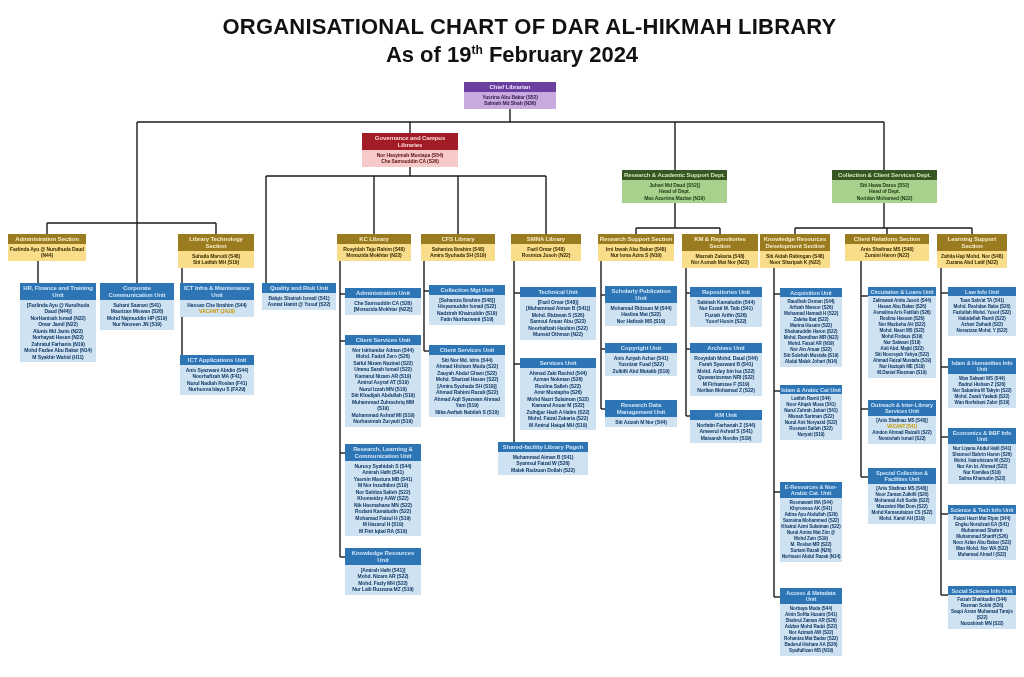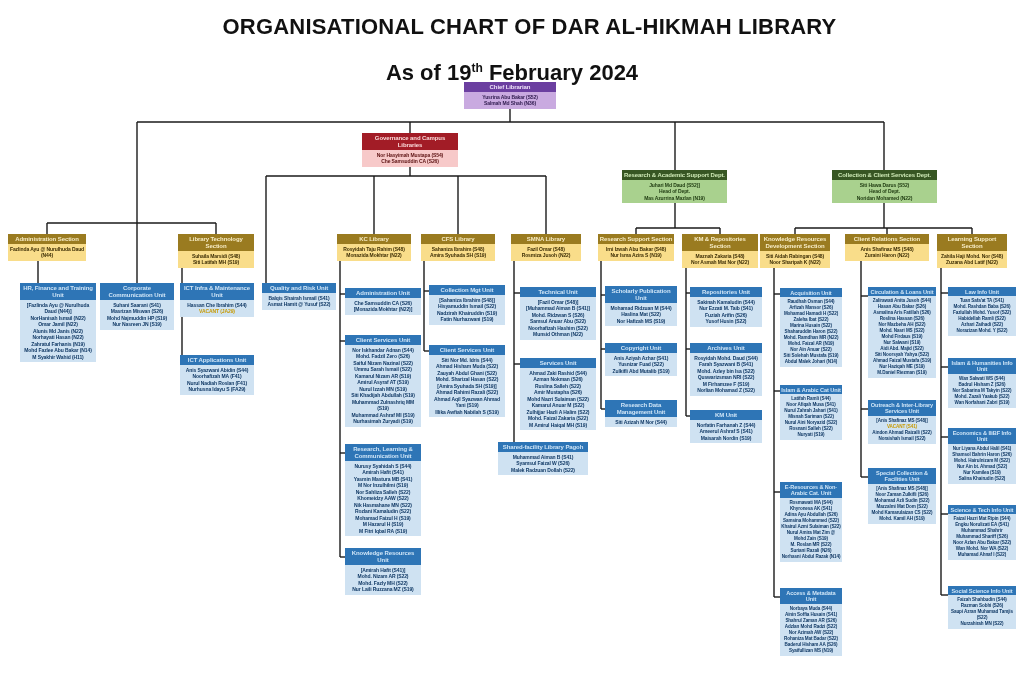--- a/index.html
+++ b/index.html
@@ -2,21 +2,21 @@
 <html><head>
 <meta charset="utf-8">
 <style>
   html,body{margin:0;padding:0;background:#ffffff;}
   #stage{
     position:relative;width:1024px;height:677px;background:#ffffff;
     font-family:"Liberation Sans","DejaVu Sans",sans-serif;overflow:hidden;
   }
   #title-block{position:absolute;left:0;top:14px;width:1024px;text-align:center;color:#111;}
   #title-block .t1{font-size:22px;font-weight:bold;letter-spacing:.2px;padding-left:35px;}
-  #title-block .t2{font-size:22px;font-weight:bold;margin-top:20px;}
+  #title-block .t2{font-size:22px;font-weight:bold;margin-top:2px;}
   #title-block sup{font-size:12px;}
   #wires{position:absolute;left:0;top:0;z-index:1;}
   #wires path{stroke:#1a1a1a;stroke-width:1.4;fill:none;}
   .node{position:absolute;z-index:2;box-sizing:border-box;}
   .node .hdr{
     font-weight:bold;text-align:center;padding:2px 1px 1px 1px;
     font-size:6px;line-height:1.15;letter-spacing:-0.1px;
   }
   .node .bod{
     font-weight:bold;text-align:center;padding:2px 1px;

